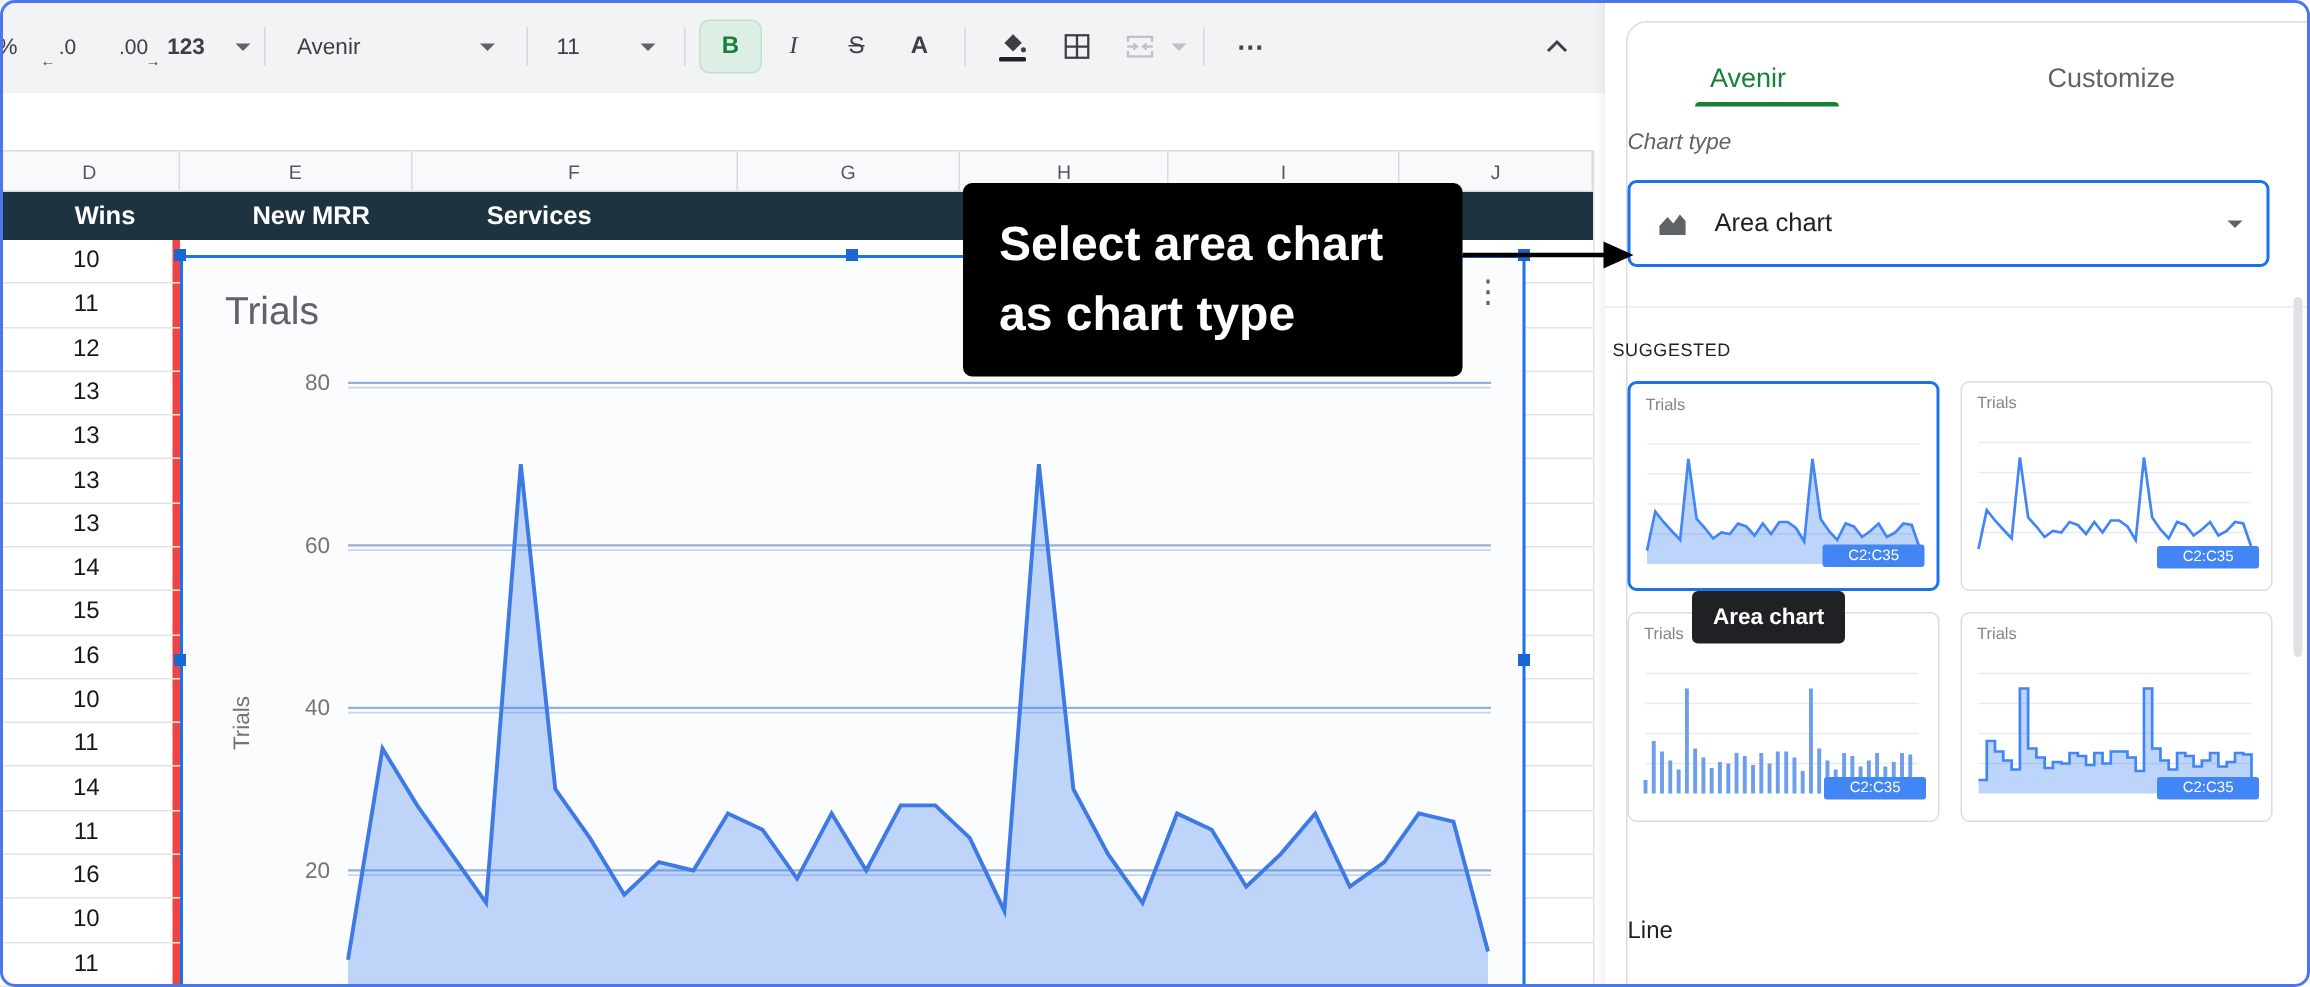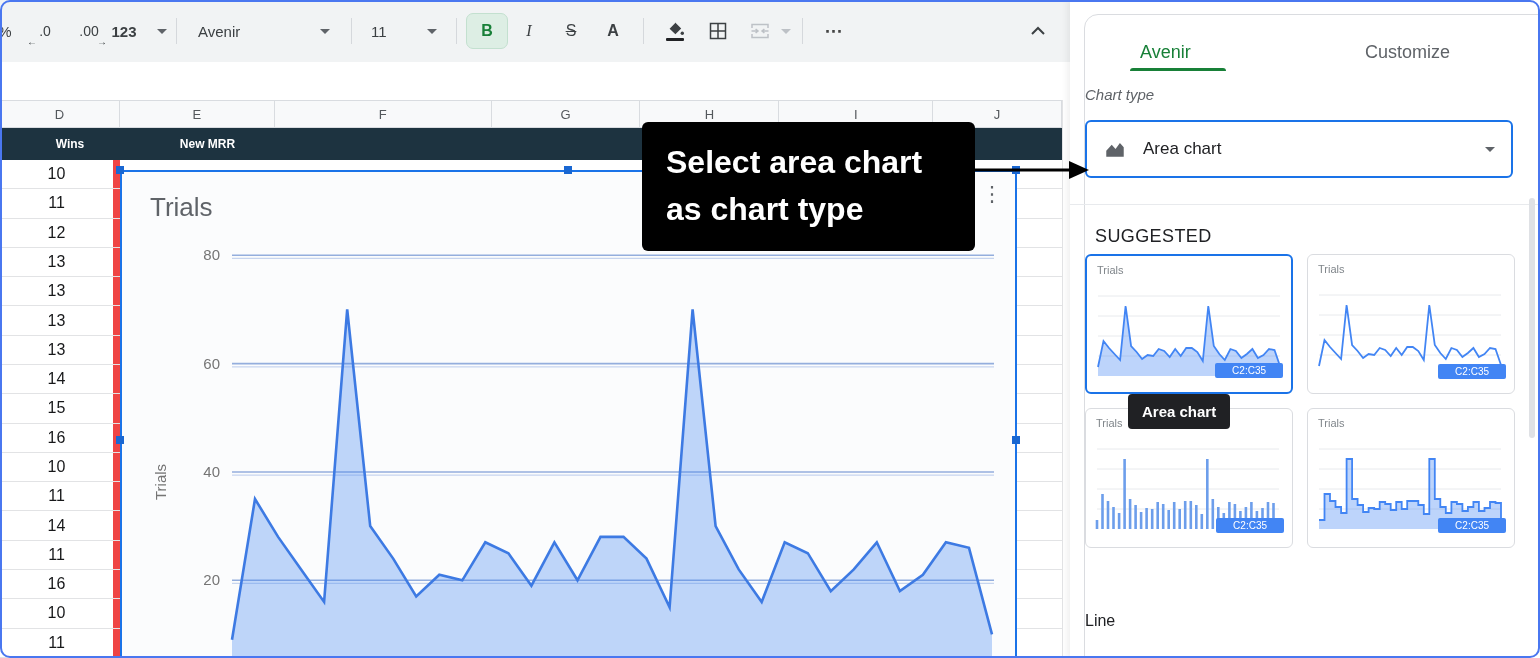--- a/index.html
+++ b/index.html
@@ -44,25 +44,25 @@
 
   
   .sheet { position:absolute; left:0; top:100px; width:1063px; height:558px; background:#fff;
            border-right:1px solid #e2e3e5; z-index:1; }
   .col-headers { display:flex; height:28px; background:#f8f9fa; border-top:1px solid #d9dce0;
                  border-bottom:1px solid #d9dce0; }
   .col-h { height:100%; display:flex; align-items:center; justify-content:center; font-size:13px;
            color:#54585c; border-right:1px solid #d9dce0; cursor:pointer; }
   .dark-row { display:flex; height:32px; background:var(--dark-header); }
   .dark-cell { height:100%; display:flex; align-items:center; justify-content:center; color:#fff;
-               font-size:12px; font-weight:700; cursor:cell;padding-left:20px; }
+               font-size:17px; font-weight:700; cursor:cell;padding-left:20px; }
   .rows {}
   .grid-row { display:flex; height:29.29px; border-bottom:1px solid #e2e3e5; }
   .d-cell { width:120px; height:100%; display:flex; align-items:center; justify-content:center;
-            font-size:16px; color:#17181a; border-right:7px solid #ef4444; cursor:cell; }
+            font-size:16px; color:#17181a; border-right:5px solid #ef4444; cursor:cell; }
 
   
   .chart-widget { position:absolute; left:120px; top:170px; width:897px; height:488px;
                   background:#fbfcfd; border:2px solid var(--accent); border-bottom:none; z-index:5; }
   .chart-title { position:absolute; left:28px; top:20px; font-size:26px; color:#5f6368; }
   .chart-menu { position:absolute; right:10px; top:10px; font-size:21px; color:#5f6368; cursor:pointer;
                 width:26px; text-align:center; }
   .chart-plot { position:absolute; left:0; top:0; width:897px; height:488px; }
   svg text { font-family:"Liberation Sans", sans-serif; }
   .handle { position:absolute; width:8px; height:8px; background:#1967d2; z-index:6; }
@@ -87,21 +87,21 @@
                    border-radius:3px 3px 0 0; }
   .tab-customize { left:295px; top:42px; color:#5f6368; }
   .ct-label { left:15px; top:86px; font-size:15px; color:#5f6368;font-style:italic; }
   .ct-dropdown { left:15px; top:120px; width:428px; height:58px; border:2px solid var(--accent);
                  border-radius:6px; display:flex; align-items:center; padding:0 16px; background:#fff;
                  cursor:pointer; }
   .ct-icon { width:24px; height:24px; fill:#5f6368; flex:0 0 auto; }
   .ct-value { margin-left:16px; font-size:17px; color:#202124; }
   .ct-dropdown .caret { margin-left:auto; }
   .panel-divider { left:0; top:204px; width:470px; height:1px; background:#e8eaed; }
-  .suggested { left:25px; top:226px; font-size:18px; color:#202124; letter-spacing:.4px; }
+  .suggested { left:5px; top:226px; font-size:12px; color:#202124; letter-spacing:.4px; }
   .thumb-grid { left:15px; top:254px; width:432px; display:grid; grid-template-columns:208px 208px;
                 gap:14px; }
   .thumb { position:relative; height:140px; border:1px solid #dadce0; border-radius:6px;
            background:#fff; cursor:pointer; }
   .thumb.selected { border:2px solid var(--accent); }
   .thumb-title { position:absolute; left:10px; top:8px; font-size:11px; color:#80868b; }
   .thumb-svg { position:absolute; left:6px; top:26px; width:192px; height:100px; }
   .thumb-badge { position:absolute; right:8px; bottom:14px; background:var(--series); color:#fff;
                  font-size:10px; font-weight:400; padding:2px 17px; border-radius:2px; }
   .tooltip { left:58px; top:394px; background:#202124; color:#fff; font-size:15px; font-weight:700;
@@ -206,20 +206,21 @@
         <div class="col-h" style="width: 155px;">E</div>
         <div class="col-h" style="width: 217px;">F</div>
         <div class="col-h" style="width: 149px;">G</div>
         <div class="col-h" style="width: 139px;">H</div>
         <div class="col-h" style="width: 154px;">I</div>
         <div class="col-h" style="width: 129px;">J</div>
       </div>
     <div class="dark-row">
         <div class="dark-cell" style="width: 120px;">Wins</div>
         <div class="dark-cell" style="width: 155px;">New MRR</div>
+        <div class="dark-cell" style="width: 149px;">Services</div>
         <div class="dark-cell" style="width: 139px;"></div>
         <div class="dark-cell" style="width: 154px;"></div>
         <div class="dark-cell" style="width: 129px;"></div>
       </div>
     <div class="rows">
         <div class="grid-row">
           <div class="d-cell">10</div>
         </div>
         <div class="grid-row">
           <div class="d-cell">11</div>

